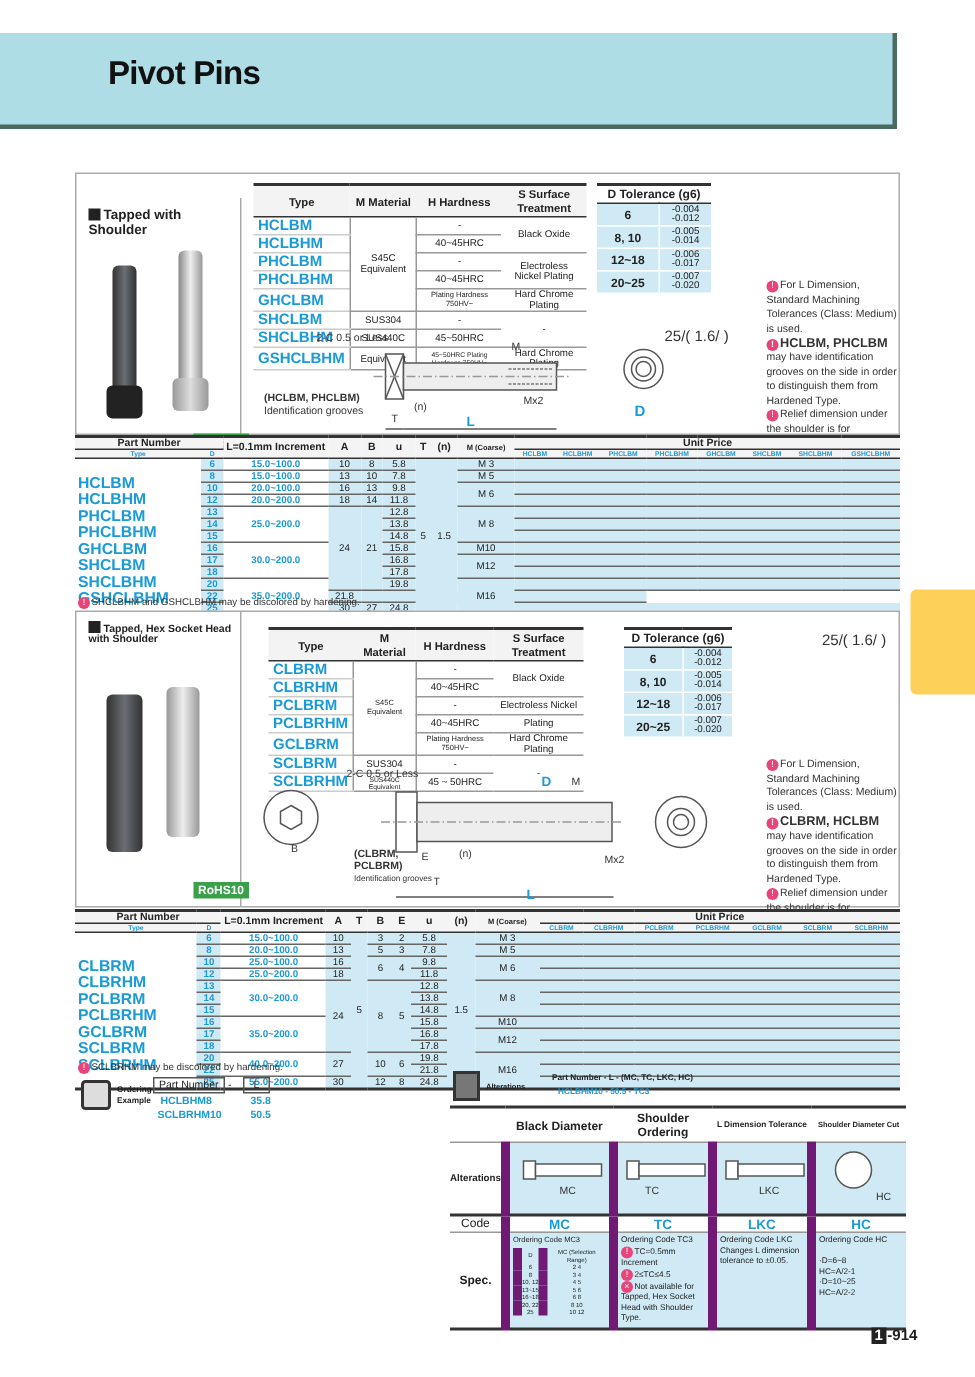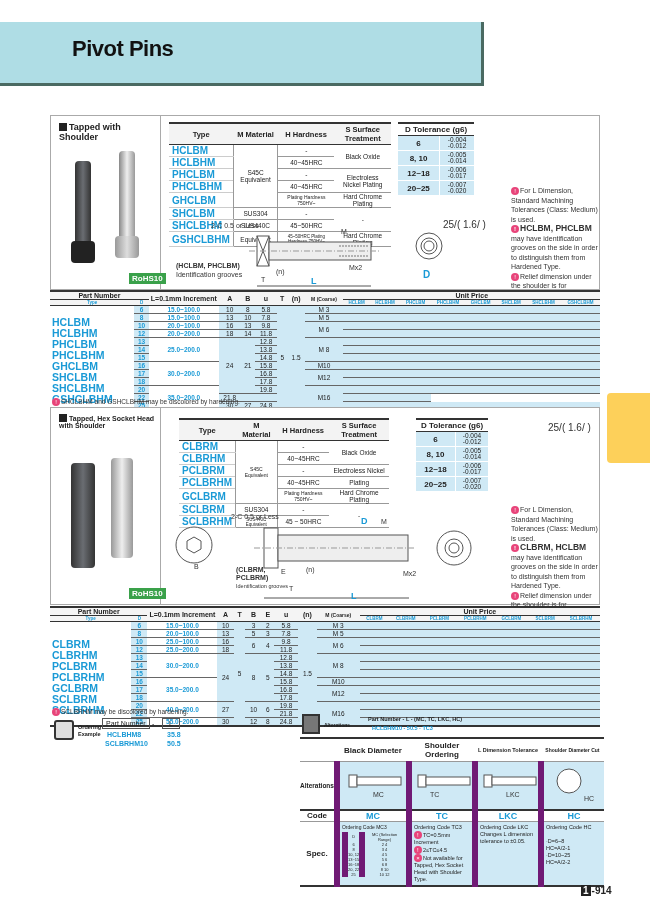--- a/index.html
+++ b/index.html
@@ -1,17 +1,17 @@
 <!DOCTYPE html>
 <html><head>
 <meta charset="utf-8">
 <style>
 *{box-sizing:border-box;margin:0;padding:0}
 body{width:650px;height:918px;background:#fff;font-family:"Liberation Sans",sans-serif;color:#222;position:relative;overflow:hidden}
-.hdr{position:absolute;left:0;top:22px;width:484px;height:64px;background:#afdde5;border-bottom:3px solid #4a6a62;border-right:3px solid #4a6a62}
+.hdr{position:absolute;left:0;top:22px;width:598px;height:64px;background:#afdde5;border-bottom:3px solid #4a6a62;border-right:3px solid #4a6a62}
 .hdr .t{position:absolute;left:72px;top:14px;font-size:22px;font-weight:bold;color:#111;letter-spacing:-0.5px}
 .hdr .s{position:absolute;left:72px;top:44px;font-size:12.5px;font-weight:bold;color:#111}
 .tab{position:absolute;left:607px;top:393px;width:43px;height:70px;background:#fdd05a;border-radius:4px 0 0 4px}
 .box{position:absolute;border:1px solid #aaa;background:#fff}
 .imgbox{position:absolute;border-right:1px solid #aaa}
 .sect-title{position:absolute;left:8px;top:6px;font-size:9px;font-weight:bold}
 .sect-title:before{content:"";display:inline-block;width:8px;height:8px;background:#222;margin-right:2px;vertical-align:-1px}
 .pin{position:absolute;border-radius:4px}
 .rohs{position:absolute;background:#3aa14a;color:#fff;font-size:8px;font-weight:bold;padding:1px 3px}
 table{border-collapse:collapse}
@@ -47,21 +47,21 @@
 </style>
 </head>
 <body>
 
 <div class="hdr">
  <div class="t">Pivot Pins</div>
 </div>
 <div class="tab"></div>
 
 <div class="box" style="left:50px;top:115px;width:550px;height:175px">
- <div class="imgbox" style="left:0;top:0;width:110px;height:173px">
+ <div class="imgbox" style="left:0;top:16px;width:110px;height:173px">
   <div class="sect-title">Tapped with Shoulder</div>
   <div class="pin" style="left:24px;top:45px;width:16px;height:100px;background:linear-gradient(90deg,#333,#6a6d72,#333)"></div>
   <div class="pin" style="left:20px;top:125px;width:24px;height:22px;background:#222"></div>
   <div class="pin" style="left:68px;top:35px;width:16px;height:100px;background:linear-gradient(90deg,#888,#eee,#999)"></div>
   <div class="pin" style="left:64px;top:120px;width:24px;height:22px;background:linear-gradient(90deg,#999,#ddd,#999)"></div>
   <div class="rohs" style="left:78px;top:157px">RoHS10</div>
  </div>
  <table class="mt" style="left:118px;top:6px;width:222px">
   <tbody>
         <tr>
@@ -594,21 +594,21 @@
             <rect x="6" y="5" width="8" height="12" fill="#fff" stroke="#555"></rect>
             <rect x="14" y="7" width="44" height="8" fill="#fff" stroke="#555"></rect>
             <text x="28" y="27" font-size="7" fill="#333">LKC</text>
           </svg></td>
         <td class="bl"><svg width="60" height="40">
             <circle cx="25" cy="16" r="12" fill="#fff" stroke="#555"></circle>
             <text x="40" y="36" font-size="7" fill="#333">HC</text>
           </svg></td>
       </tr>
  <tr style="border-top:2px solid #333;border-bottom:1px solid #999">
-        <td style="border-left:0;font-weight:bold;font-size:8px">Code</td>
+        <td style="border-left:0;font-weight:normal;font-size:8px">Code</td>
         <td class="code">MC</td>
         <td class="code">TC</td>
         <td class="code">LKC</td>
         <td class="code">HC</td>
       </tr>
  <tr style="height:58px">
         <td style="border-left:0;font-weight:bold;font-size:8px">Spec.</td>
   <td class="bl" style="vertical-align:top;text-align:left;padding:2px;font-size:5px">
    <div>Ordering Code MC3</div>
    <table style="width:62px;font-size:4px;margin-top:2px">

